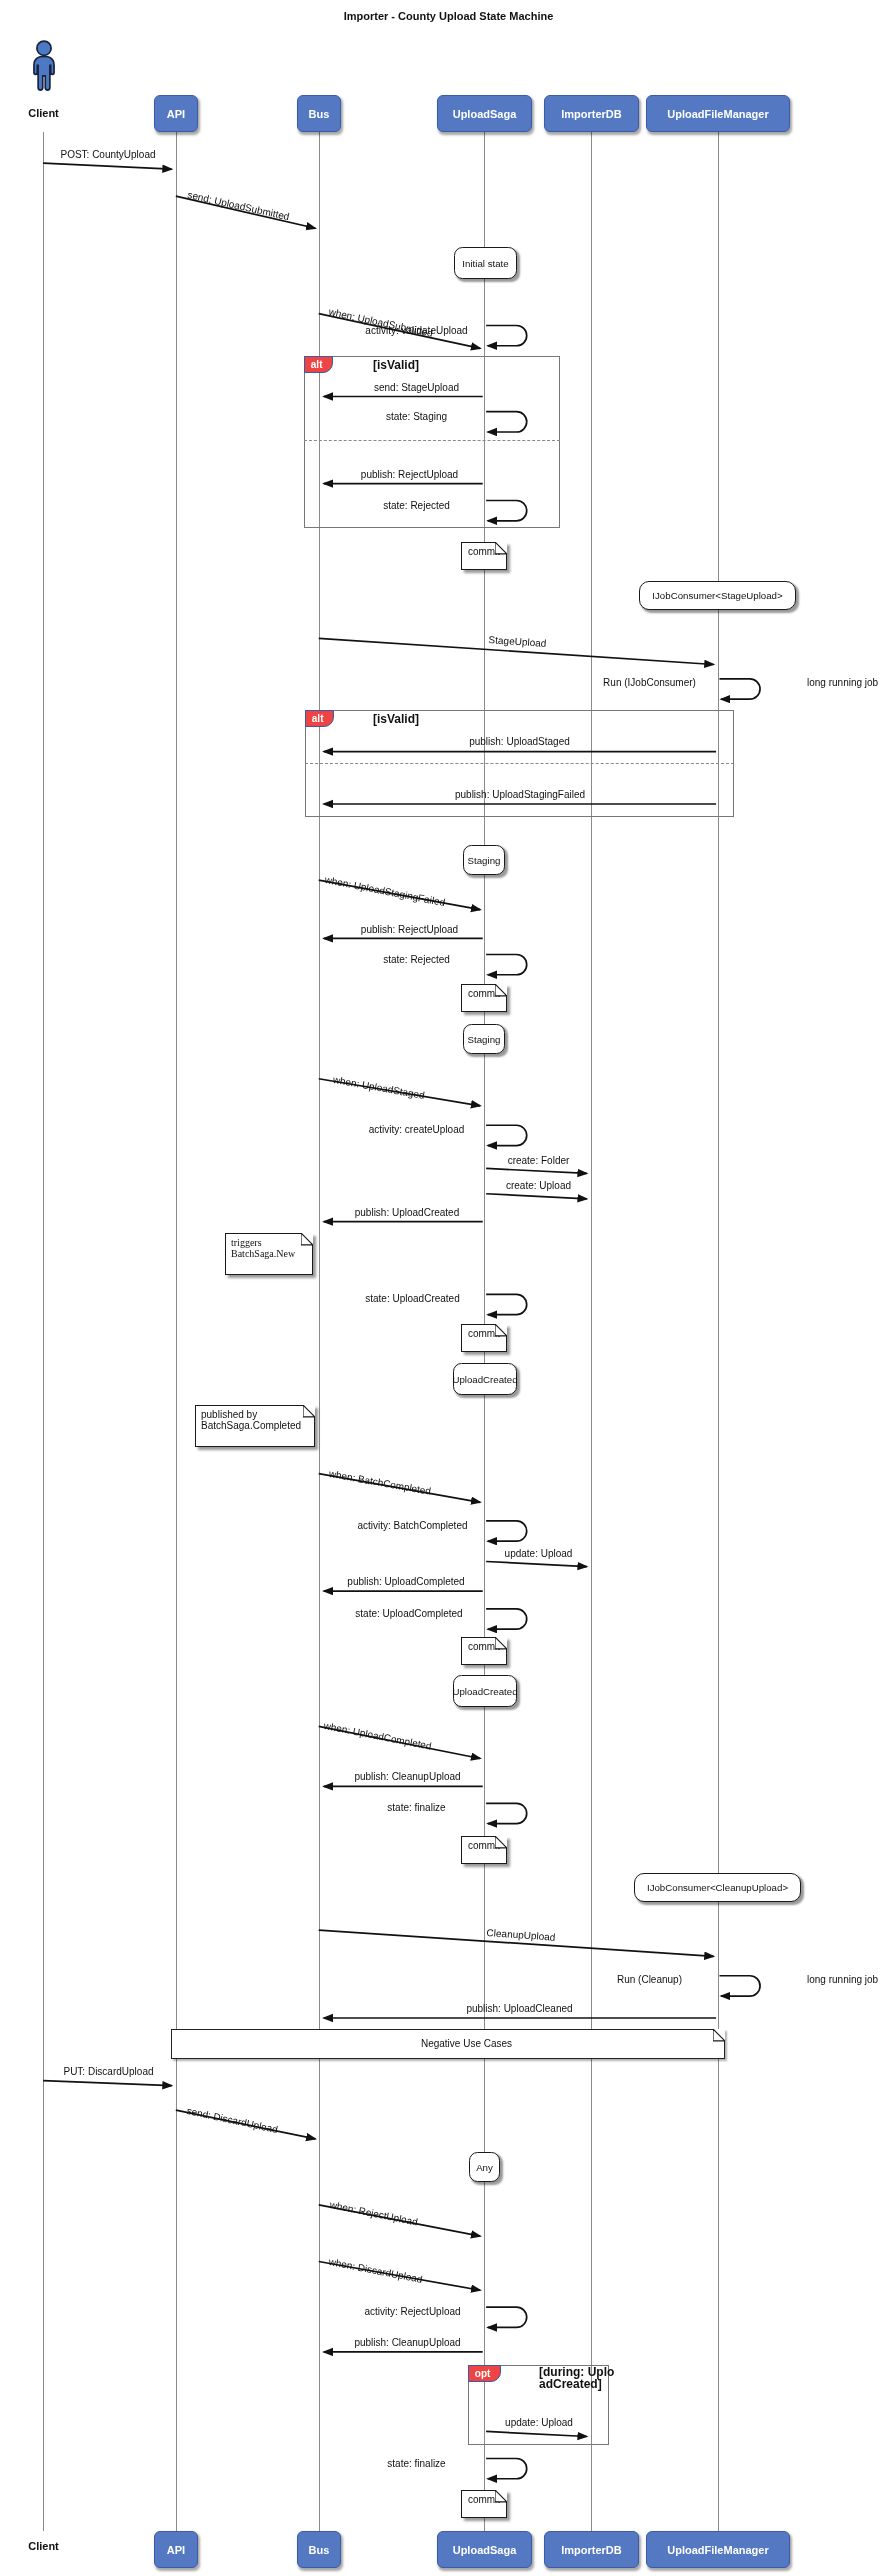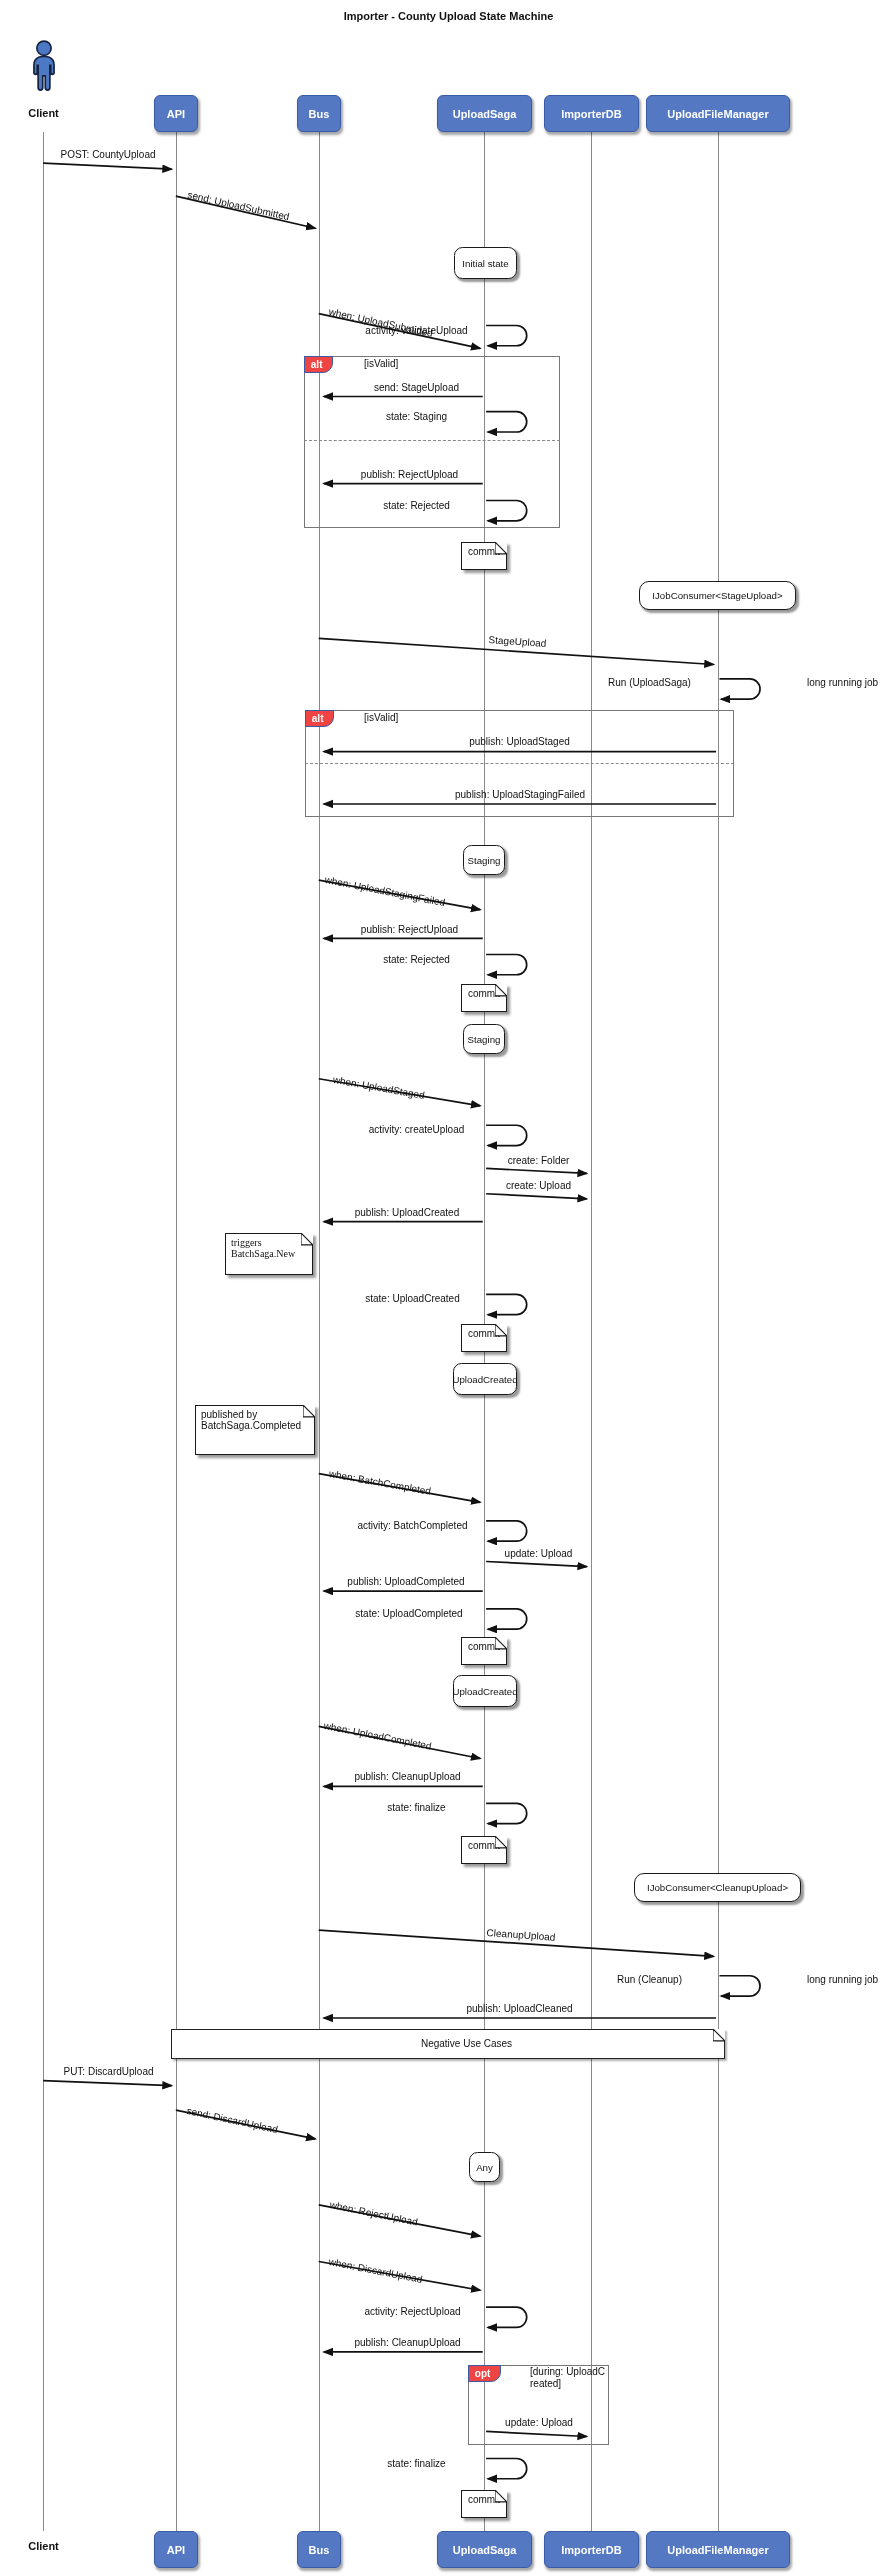--- a/index.html
+++ b/index.html
@@ -19,21 +19,21 @@
   .state{position:absolute;background:#fff;border:1.3px solid #1a1a1a;border-radius:8.5px;
          box-shadow:2.1px 2.1px 2.1px rgba(0,0,0,.4);display:flex;align-items:center;justify-content:center;
          font-size:9.7px;z-index:6;box-sizing:border-box;}
   .note{position:absolute;background:#fff;border:1.2px solid #1a1a1a;
         box-shadow:2.5px 2.5px 2.5px rgba(0,0,0,.4);font-size:10px;z-index:6;box-sizing:border-box;padding:3.4px 5px;}
   .note .txt{display:block;}
   .fold{position:absolute;top:-1.2px;right:-1.2px;z-index:7;}
   .frame{position:absolute;border:1.2px solid #777;background:transparent;z-index:4;box-sizing:border-box;}
   .tab{position:absolute;left:-1.2px;top:-1.2px;background:#ef4444;color:#fff;font-weight:bold;font-size:10px;
        padding:1.7px 10px 2.5px 6px;border-radius:0 0 10px 0;border:0.8px solid #3A5CA8;line-height:11px;}
-  .cond{position:absolute;font-size:10px;font-weight:normal;z-index:5;}
+  .cond{position:absolute;font-size:12px;font-weight:bold;z-index:5;margin-left:9px;}
   .divider{position:absolute;border-top:1.4px dashed #888;z-index:4;}
   .banner{position:absolute;background:#fff;border:1.2px solid #222;z-index:6;
           box-shadow:1.7px 1.7px 1.7px rgba(0,0,0,.3);font-size:10px;text-align:center;box-sizing:border-box;}
   svg.layer{position:absolute;left:0;top:0;z-index:3;}
   .wrapcond{white-space:normal;word-break:break-all;line-height:12px;}
 </style>
 </head>
 <body>
 
 <div id="canvas">
@@ -138,21 +138,21 @@
 
   <div class="lbl c" style="left:52px;top:149px;width:112px;">POST: CountyUpload</div>
   <div class="lbl rot" style="left:189px;top:189px;transform:rotate(12.5deg);">send: UploadSubmitted</div>
   <div class="lbl rot" style="left:330px;top:306px;transform:rotate(12deg);">when: UploadSubmitted</div>
   <div class="lbl r" style="left:353px;top:325px;width:127px;">activity: validateUpload</div>
   <div class="lbl c" style="left:355px;top:382px;width:123px;">send: StageUpload</div>
   <div class="lbl r" style="left:353px;top:411px;width:127px;">state: Staging</div>
   <div class="lbl c" style="left:342px;top:469px;width:135px;">publish: RejectUpload</div>
   <div class="lbl r" style="left:353px;top:500px;width:127px;">state: Rejected</div>
   <div class="lbl rot" style="left:489px;top:634px;transform:rotate(4deg);">StageUpload</div>
-  <div class="lbl r" style="left:586px;top:677px;width:127px;">Run (UploadSaga)</div>
+  <div class="lbl r" style="left:586px;top:677px;width:127px;">Run (IJobConsumer)</div>
   <div class="lbl" style="left:807px;top:677px;">long running job</div>
   <div class="lbl c" style="left:414px;top:736px;width:211px;">publish: UploadStaged</div>
   <div class="lbl c" style="left:406px;top:789px;width:228px;">publish: UploadStagingFailed</div>
   <div class="lbl rot" style="left:326px;top:874px;transform:rotate(11deg);">when: UploadStagingFailed</div>
   <div class="lbl c" style="left:342px;top:924px;width:135px;">publish: RejectUpload</div>
   <div class="lbl r" style="left:353px;top:954px;width:127px;">state: Rejected</div>
   <div class="lbl rot" style="left:334px;top:1074px;transform:rotate(10deg);">when: UploadStaged</div>
   <div class="lbl r" style="left:353px;top:1124px;width:127px;">activity: createUpload</div>
   <div class="lbl c" style="left:492px;top:1155px;width:93px;">create: Folder</div>
   <div class="lbl c" style="left:492px;top:1180px;width:93px;">create: Upload</div>
@@ -248,21 +248,21 @@
   </div>
 
   <div class="note" style="left:225px;top:1233px;width:88px;height:42px;font-family:Liberation Serif, serif;">
     <span class="txt">triggers</span>
     <span class="txt">BatchSaga.New</span>
     <svg class="fold" width="12.7" height="12.7" viewBox="0 0 15 15">
         <polygon points="0,0 15,0 15,15" fill="#fff"></polygon>
         <path d="M0,0 L14,14 L0,14 Z" fill="#fff" stroke="#1a1a1a" stroke-width="1.4"></path>
       </svg>
   </div>
-  <div class="note" style="left:195px;top:1405px;width:120px;height:50px;">
+  <div class="note" style="left:195px;top:1405px;width:120px;height:42px;">
     <span class="txt">published by</span>
     <span class="txt">BatchSaga.Completed</span>
     <svg class="fold" width="12.7" height="12.7" viewBox="0 0 15 15">
         <polygon points="0,0 15,0 15,15" fill="#fff"></polygon>
         <path d="M0,0 L14,14 L0,14 Z" fill="#fff" stroke="#1a1a1a" stroke-width="1.4"></path>
       </svg>
   </div>
 
   <div class="banner" style="left:171px;top:2029px;width:554px;height:30px;line-height:28px;padding-left:37px;">
     <span>Negative Use Cases</span>

